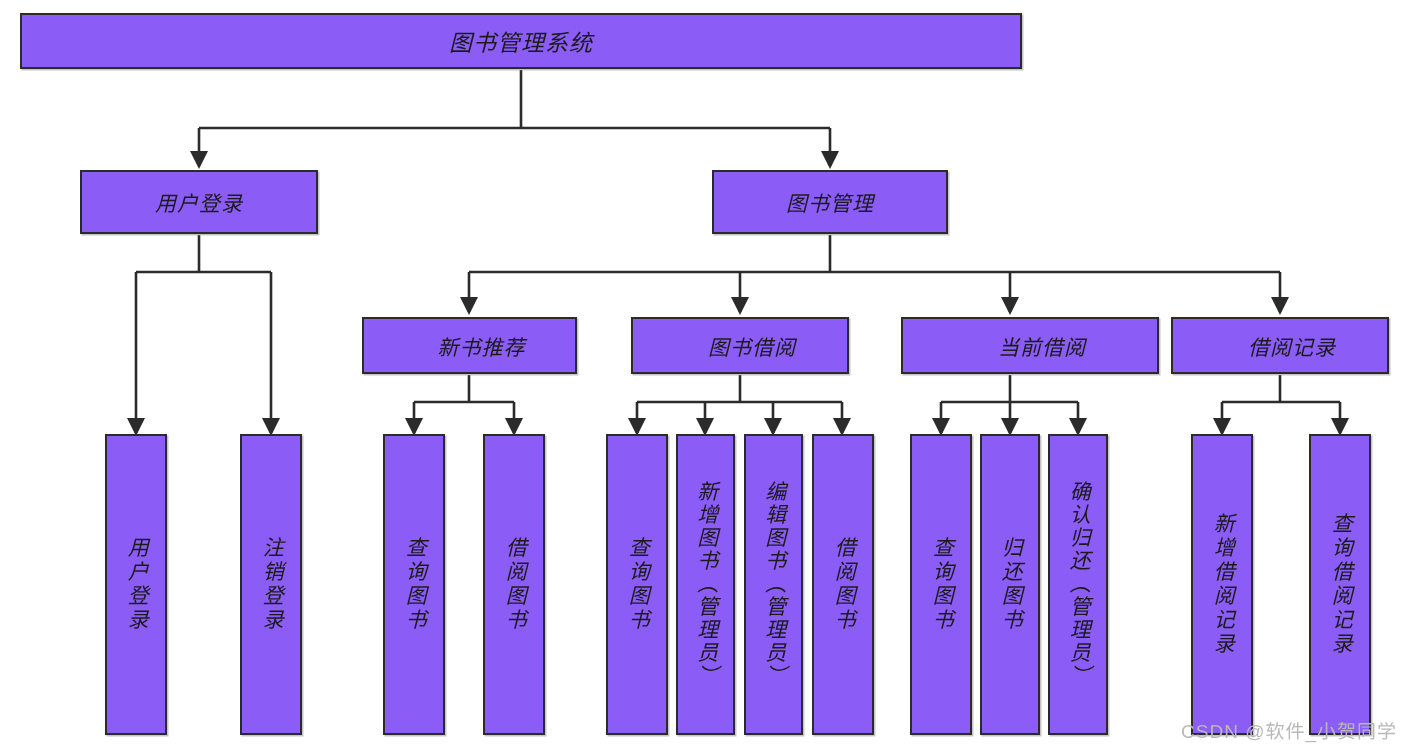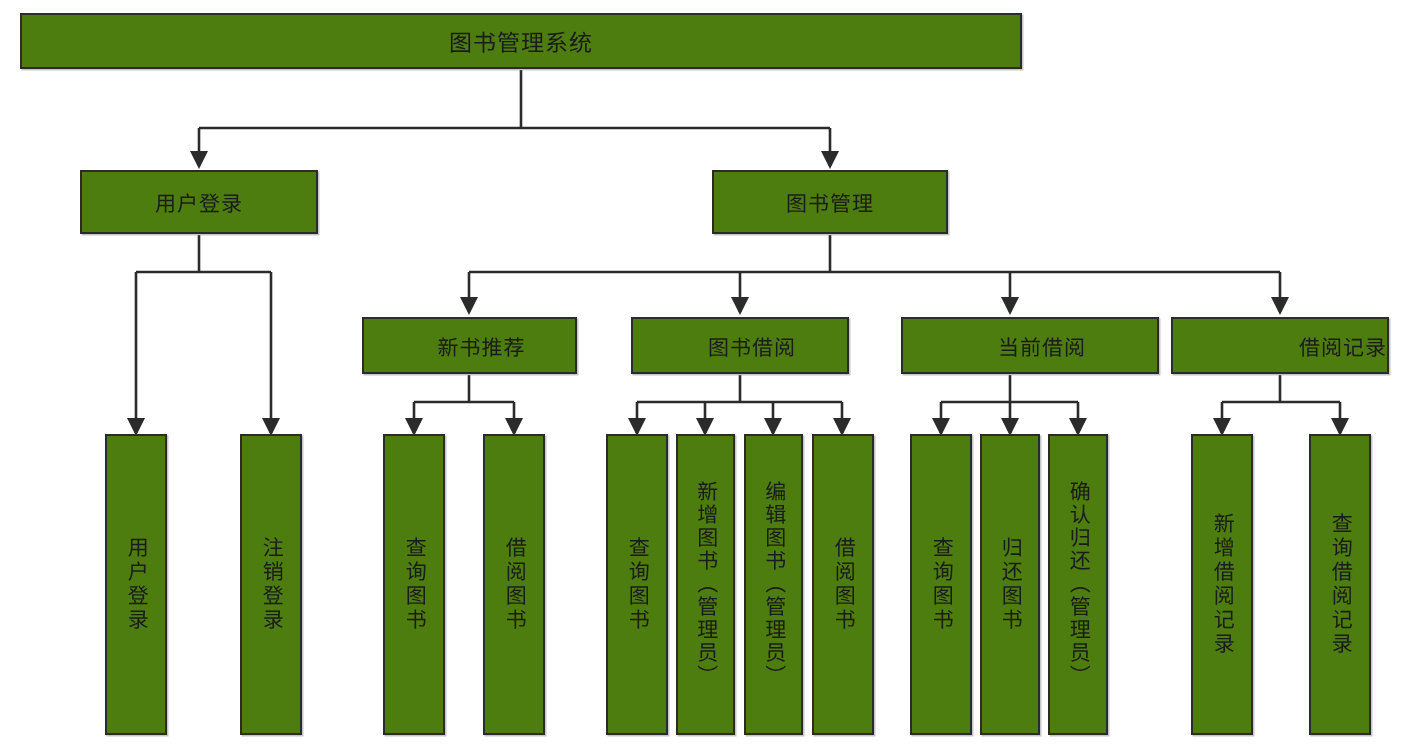--- a/index.html
+++ b/index.html
@@ -21,27 +21,28 @@
   #wires{
     position:absolute;
     left:0;top:0;
     width:1405px;height:747px;
     pointer-events:none;
   }
   
   .node{
     position:absolute;
     box-sizing:border-box;
-    background:#4d7c0f;
+    background:#8b5cf6;
     border:2px solid #2b2b2b;
     box-shadow:1.5px 1.5px 0 0 rgba(150,150,150,0.55);
     display:flex;
     align-items:center;
     justify-content:center;
     color:#1b1b1b;
+    font-style:italic;
   }
   .node .label{
     display:block;
     white-space:nowrap;
     letter-spacing:1px;
   }
   
   .node.root{ }
   .node.root .label{ font-size:23px; }
   
@@ -154,21 +155,21 @@
   </div>
 
   <div class="node h3" style="left:631px;top:317px;width:218px;height:57px;">
     <span class="label">图书借阅</span>
   </div>
 
   <div class="node h3" style="left:901px;top:317px;width:258px;height:57px;">
     <span class="label">当前借阅</span>
   </div>
 
-  <div class="node h3" style="left:1171px;top:317px;width:218px;height:57px;justify-content:flex-end;">
+  <div class="node h3" style="left:1171px;top:317px;width:218px;height:57px;">
     <span class="label">借阅记录</span>
   </div>
 
   <div class="node leaf" style="left:105px;top:434px;width:62px;height:301px;">
     <span class="label">用户登录</span>
   </div>
   <div class="node leaf" style="left:240px;top:434px;width:62px;height:301px;">
     <span class="label">注销登录</span>
   </div>
 
@@ -202,14 +203,15 @@
     <span class="label">确认归还（管理员）</span>
   </div>
 
   <div class="node leaf" style="left:1191px;top:434px;width:62px;height:301px;">
     <span class="label">新增借阅记录</span>
   </div>
   <div class="node leaf" style="left:1309px;top:434px;width:62px;height:301px;">
     <span class="label">查询借阅记录</span>
   </div>
 
+  <div id="watermark">CSDN @软件_小贺同学</div>
 
 </div>
 
 </body></html>

